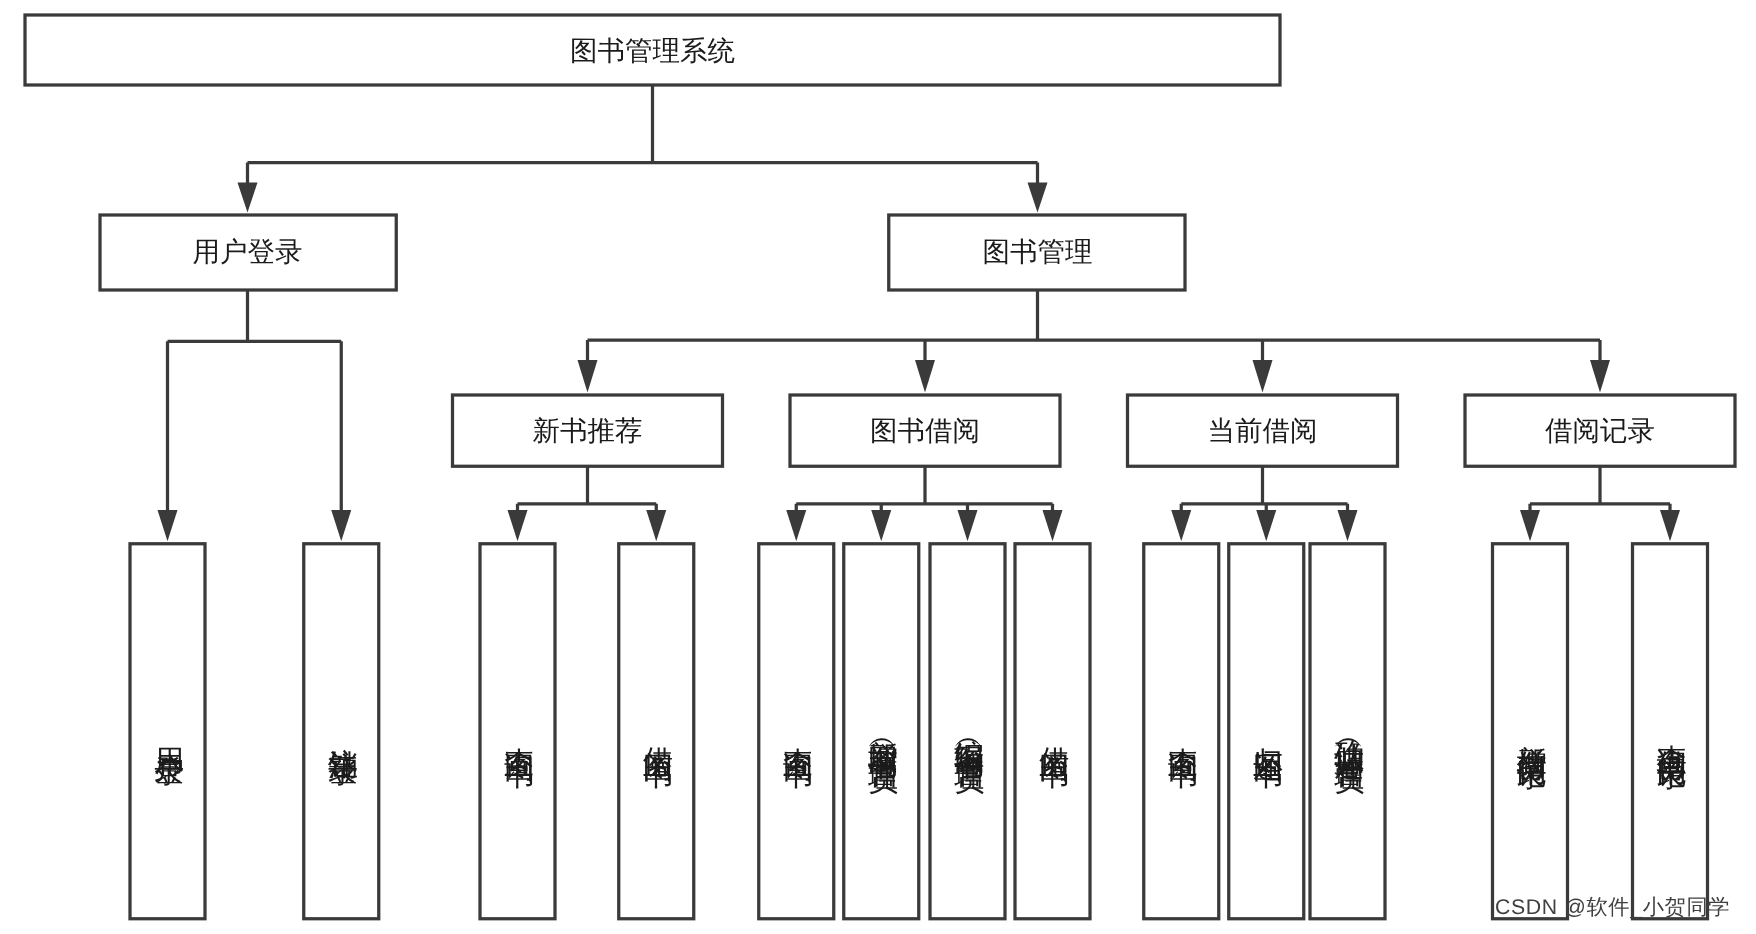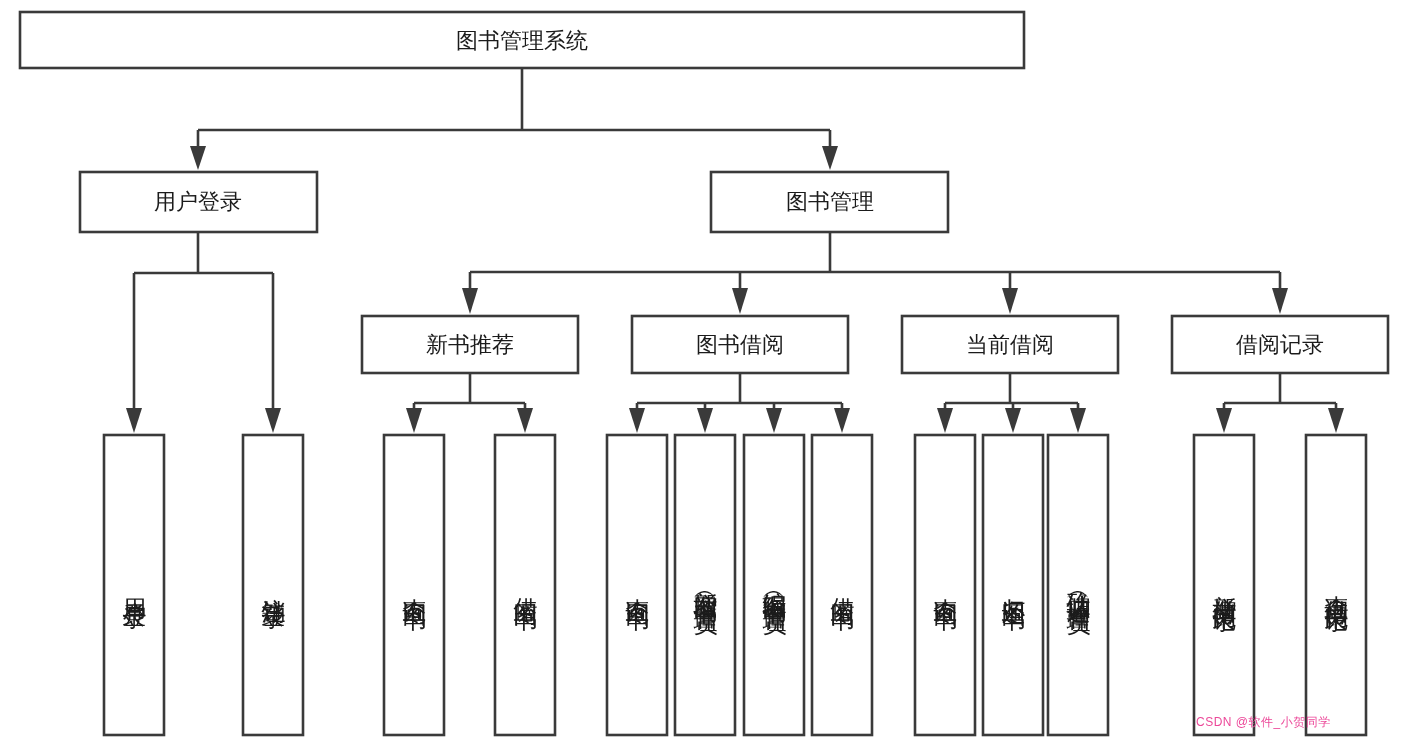--- a/index.html
+++ b/index.html
@@ -61,22 +61,22 @@
     font-family: "Liberation Sans", "DejaVu Sans", sans-serif;
     font-size: 24px;
     line-height: 1.12;
     letter-spacing: 3px;
     color: #1b1b1b;
     white-space: nowrap;
   }
   .watermark {
     position: absolute;
     font-family: "Liberation Sans", "DejaVu Sans", sans-serif;
-    font-size: 12px;
-    color: #ec4899;
+    font-size: 17px;
+    color: #404040;
     white-space: nowrap;
     letter-spacing: 0.5px;
   }
 </style>
 </head>
 <body>
 
 <div id="diagram-root">
 
   <svg class="diagram-canvas" viewBox="0 0 1405 747">

